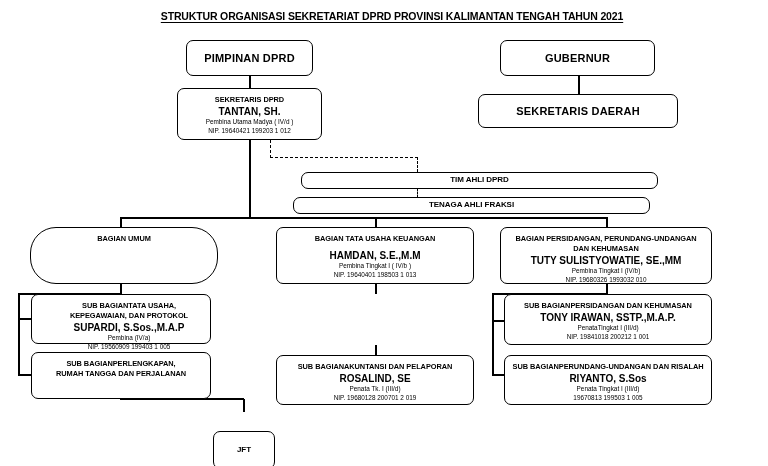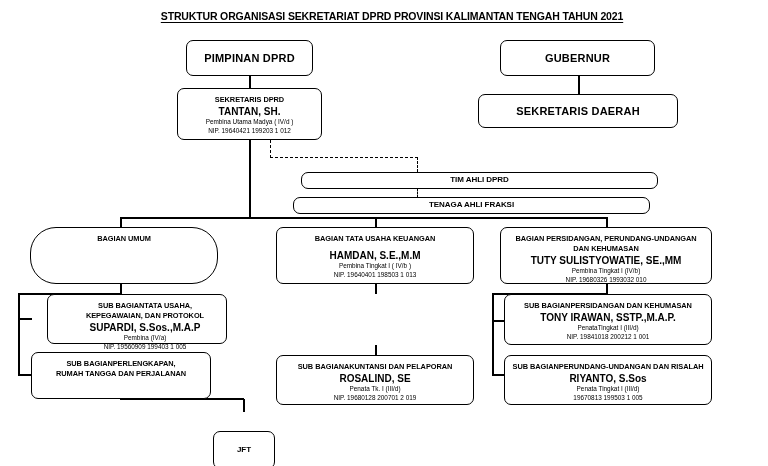--- a/index.html
+++ b/index.html
@@ -182,21 +182,21 @@
 
   <div class="node top-align" style="left:500px; top:227px; width:212px; height:57px;">
     <div class="n-title">BAGIAN PERSIDANGAN, PERUNDANG-UNDANGAN</div>
     <div class="n-title">DAN KEHUMASAN</div>
     <div class="n-gap" style="height:4px;"></div>
     <div class="n-name">TUTY SULISTYOWATIE, SE.,MM</div>
     <div class="n-rank">Pembina Tingkat I (IV/b)</div>
     <div class="n-nip">NIP. 19680326 1993032 010</div>
   </div>
 
-  <div class="node top-align" style="left:47px; top:294px; width:180px; height:50px;padding-left:20px;">
+  <div class="node top-align" style="left:31px; top:294px; width:180px; height:50px;padding-left:20px;">
     <div class="n-title">SUB BAGIANTATA USAHA,</div>
     <div class="n-title">KEPEGAWAIAN, DAN PROTOKOL</div>
     <div class="n-gap" style="height:4px;"></div>
     <div class="n-name">SUPARDI, S.Sos.,M.A.P</div>
     <div class="n-rank">Pembina (IV/a)</div>
     <div class="n-nip">NIP. 19560909 199403 1 005</div>
   </div>
 
   <div class="node top-align" style="left:31px; top:352px; width:180px; height:47px;">
     <div class="n-title">SUB BAGIANPERLENGKAPAN,</div>

